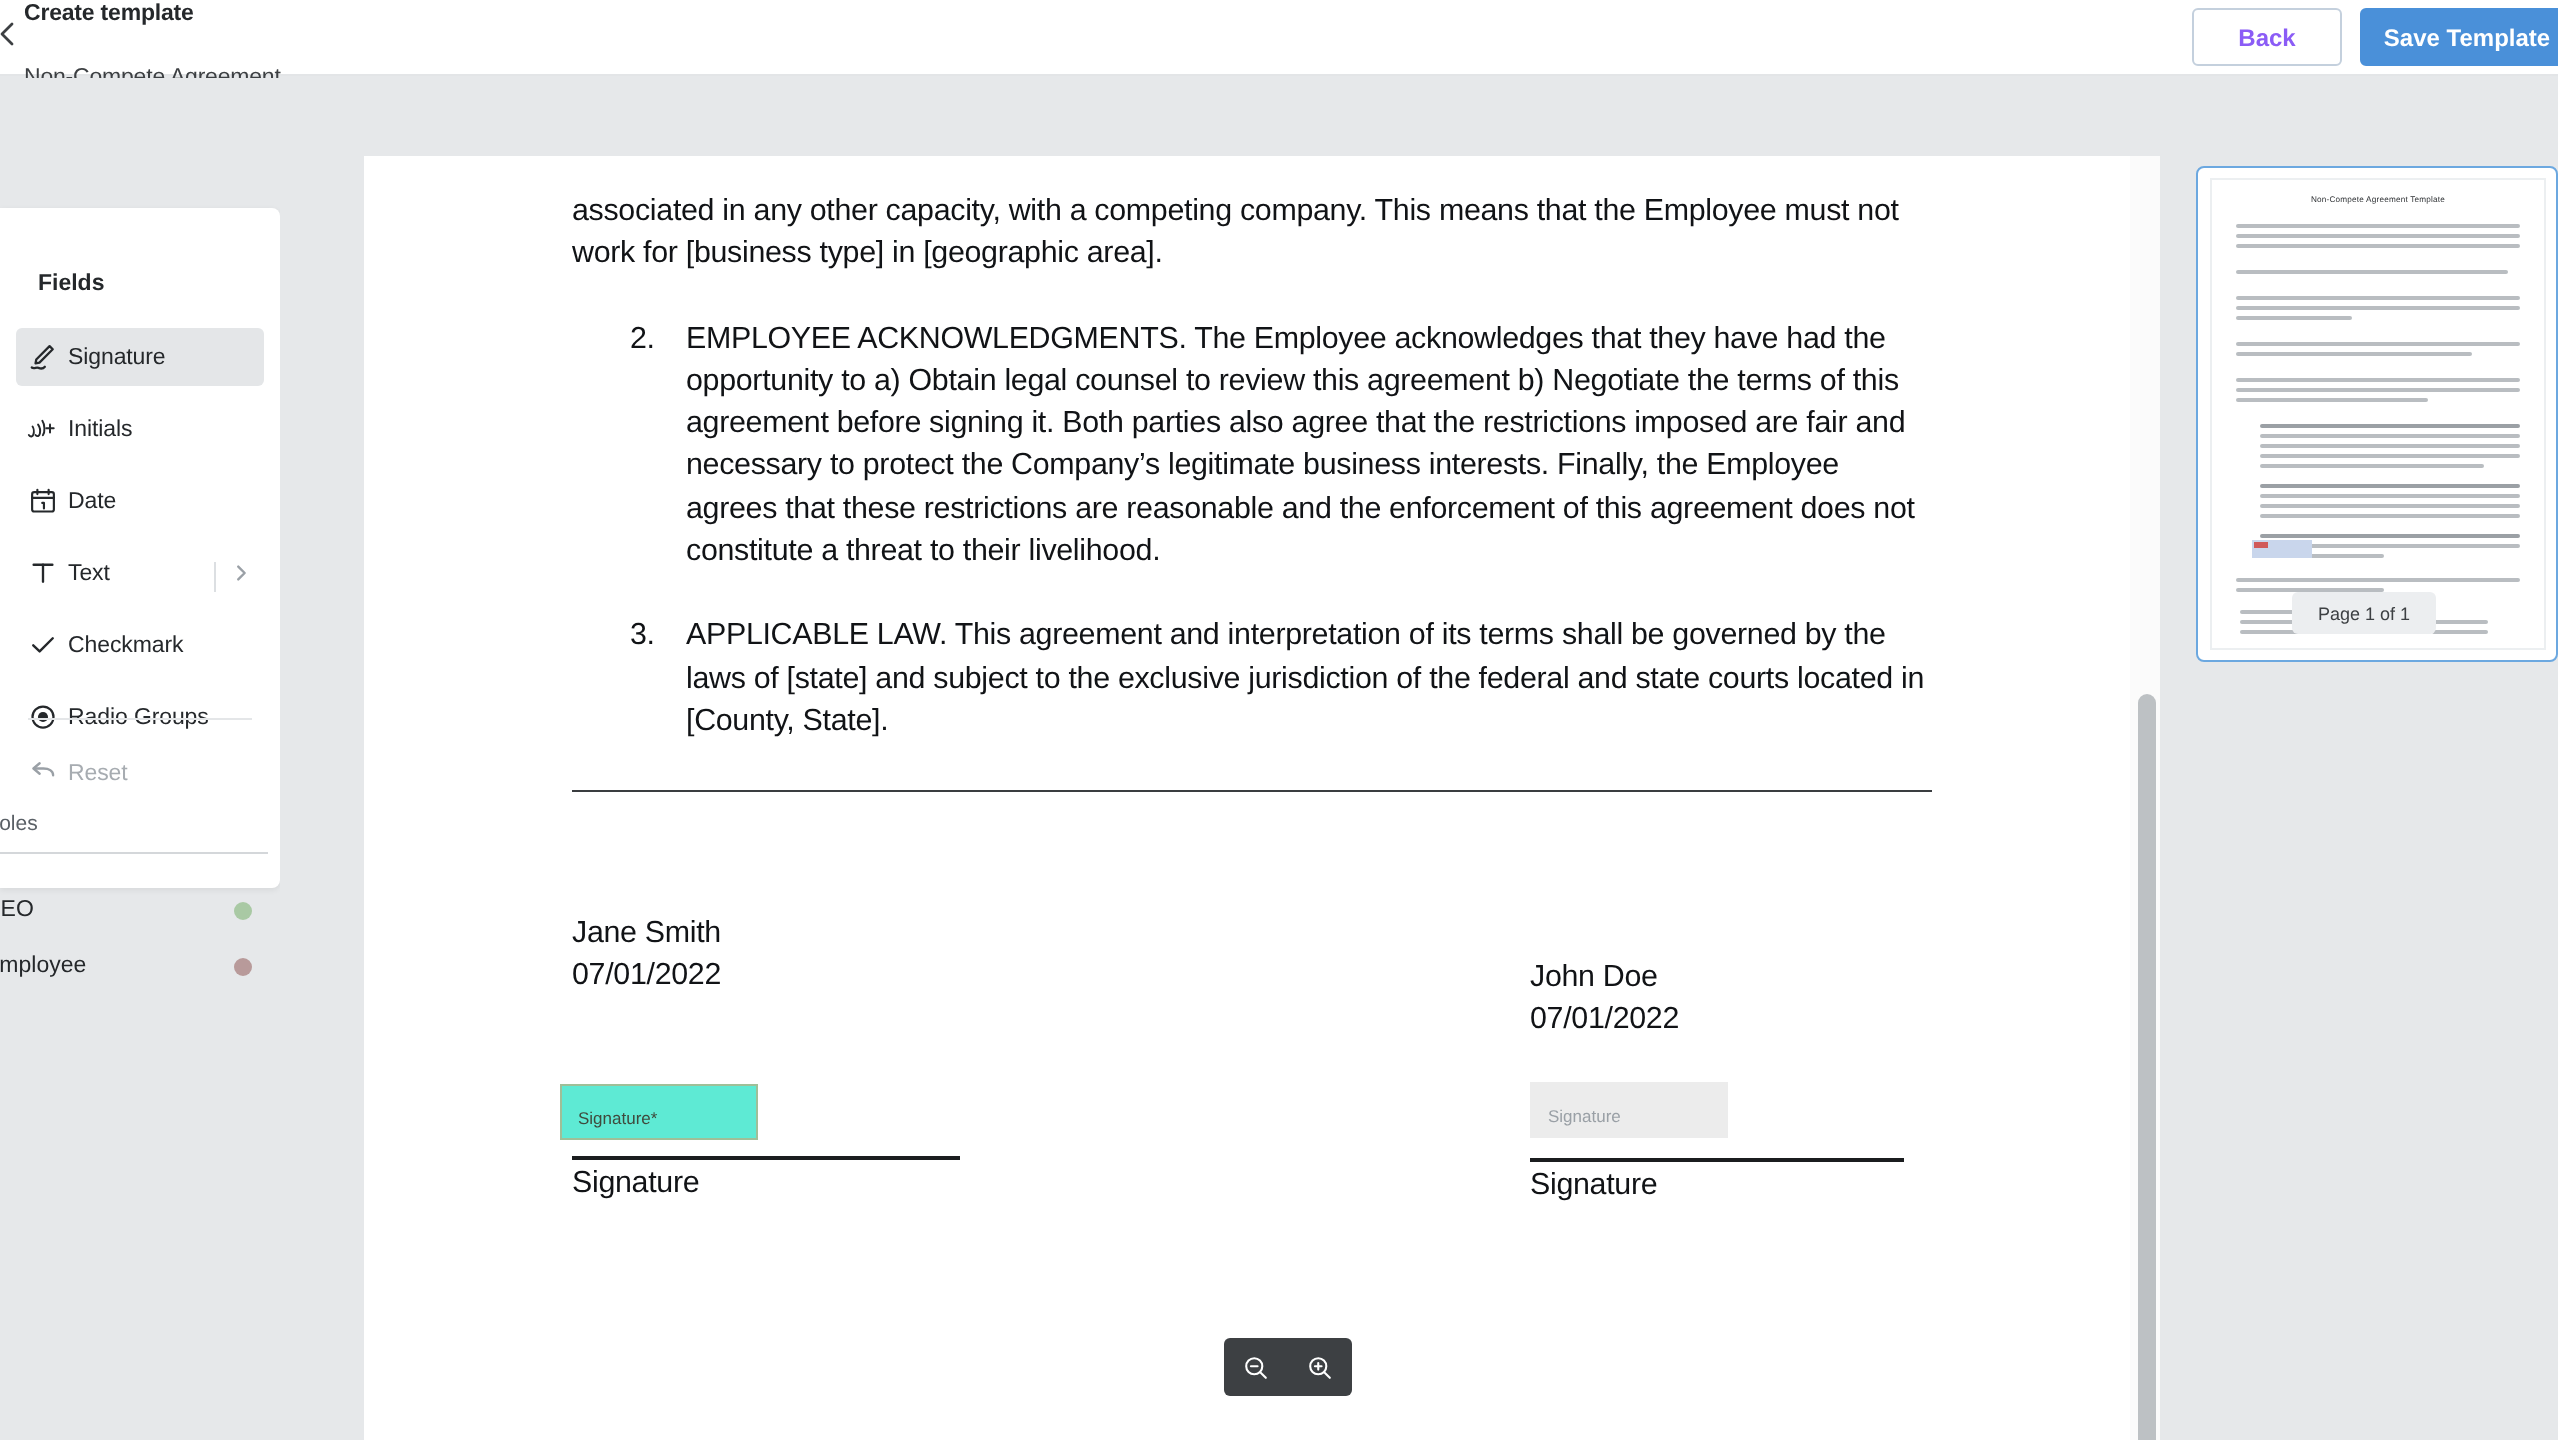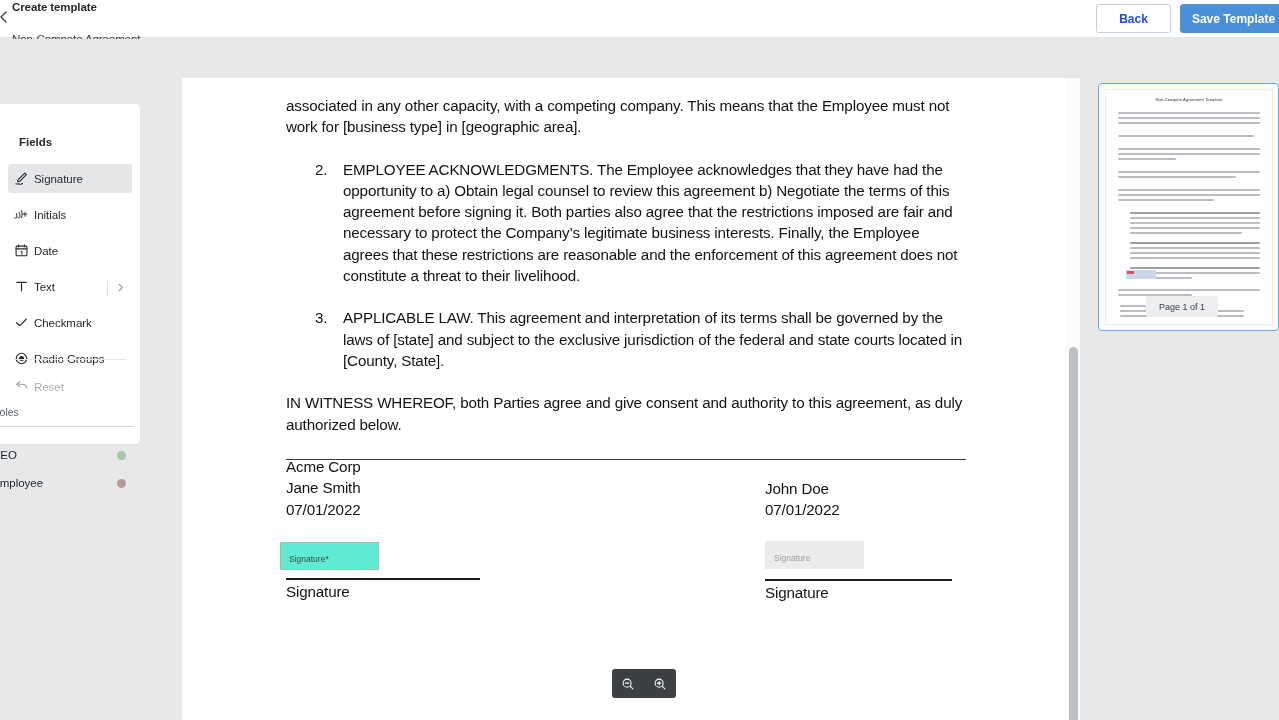--- a/index.html
+++ b/index.html
@@ -46,21 +46,21 @@
   .btn {
     height: 29px; border-radius: 3px;
     font-size: 12px; font-weight: bold;
     display: flex; align-items: center; justify-content: center;
     cursor: pointer; white-space: nowrap;
   }
   #back-button {
     width: 75px;
     background: #ffffff;
     border: 1px solid #c4d0dd;
-    color: #1d4ed8;
+    color: #8b5cf6;
   }
   #save-button {
     width: 107px;
     background: #4a90d9;
     border: 1px solid #4a90d9;
     color: #ffffff;
   }
 
   
   #sidebar {
@@ -412,27 +412,25 @@
       <div class="doc-item" style="margin-top:21px;">
         <span class="num">2.</span>
         <span>EMPLOYEE ACKNOWLEDGMENTS. The Employee acknowledges that they have had the opportunity to a) Obtain legal counsel to review this agreement b) Negotiate the terms of this agreement before signing it. Both parties also agree that the restrictions imposed are fair and necessary to protect the Company’s legitimate business interests. Finally, the Employee agrees that these restrictions are reasonable and the enforcement of this agreement does not constitute a threat to their livelihood.</span>
       </div>
 
       <div class="doc-item" style="margin-top:21px;">
         <span class="num">3.</span>
         <span>APPLICABLE LAW. This agreement and interpretation of its terms shall be governed by the laws of [state] and subject to the exclusive jurisdiction of the federal and state courts located in [County, State].</span>
       </div>
 
-      <div class="doc-para" style="margin-top:21px;">IN WITNESS WHEREOF, both Parties agree and give consent and authority to this agreement, as duly authorized below.</div>
 
       <div id="doc-hr" style="margin-top:24px;"></div>
     </div>
 
     <div class="sig-col" style="left:104px; top:378px; width:330px;">
-      <div class="sig-line-text">Acme Corp</div>
       <div class="sig-line-text">Jane Smith</div>
       <div class="sig-line-text">07/01/2022</div>
     </div>
 
     <div class="sig-field" id="sig-field-ceo" style="left: 98px; top: 464px; background: #5eead4; border-color: rgb(159, 191, 152);">Signature*</div>
 
     <div class="sig-rule" style="left:104px; top:500px; width:194px; position:absolute;"></div>
     <div class="sig-caption" style="position:absolute; left:104px; top:505px;">Signature</div>
 
     <div class="sig-col" style="left:583px; top:400px; width:330px;">

